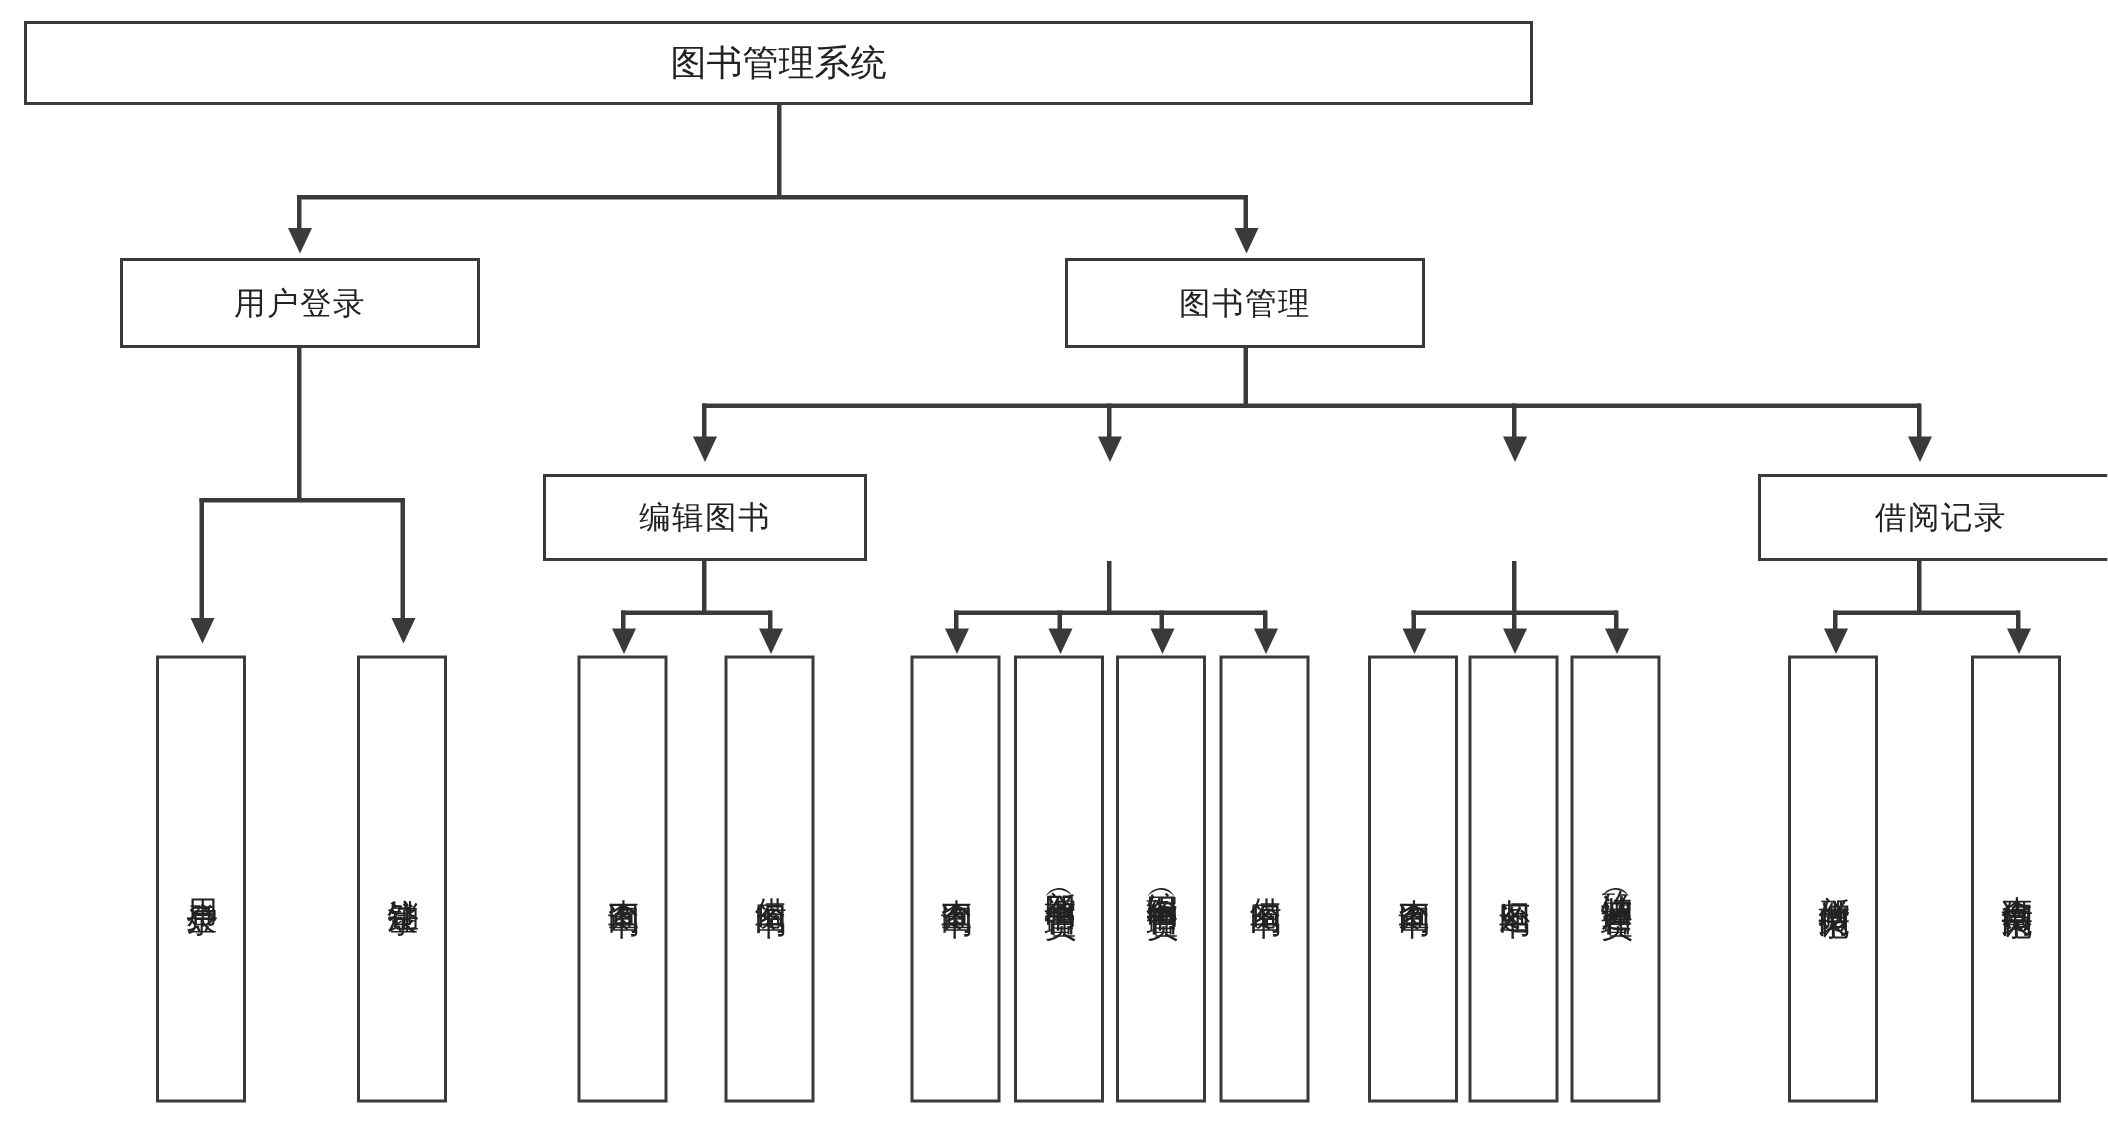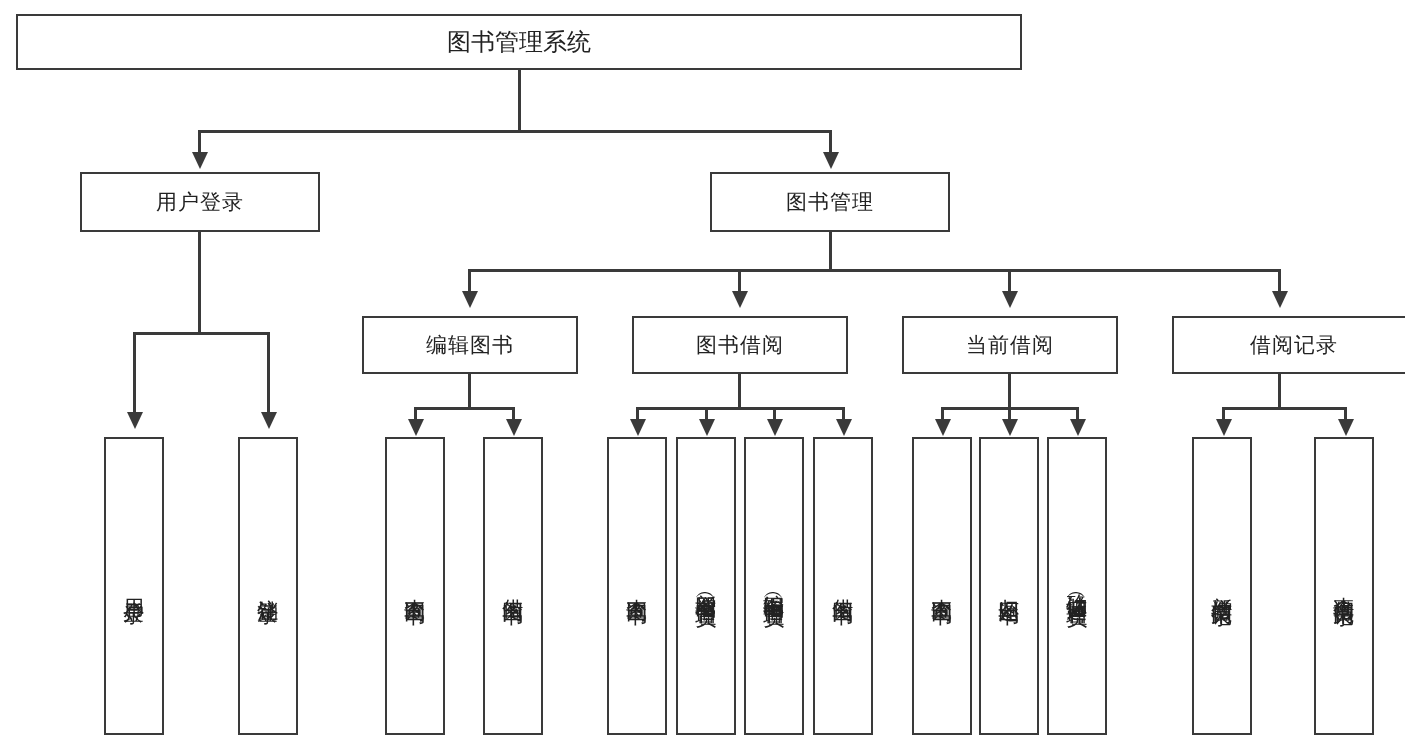--- a/index.html
+++ b/index.html
@@ -51,22 +51,20 @@
   <div class="ln v" style="left:468px;top:269px;height:24px;"></div>
   <div class="arrow" style="left:462px;top:291px;"></div>
   <div class="ln v" style="left:738px;top:269px;height:24px;"></div>
   <div class="arrow" style="left:732px;top:291px;"></div>
   <div class="ln v" style="left:1008px;top:269px;height:24px;"></div>
   <div class="arrow" style="left:1002px;top:291px;"></div>
   <div class="ln v" style="left:1278px;top:269px;height:24px;"></div>
   <div class="arrow" style="left:1272px;top:291px;"></div>
 
   <div class="box horiz" style="left:362px;top:316px;width:216px;height:58px;">编辑图书</div>
-  <div class="box horiz" style="left:632px;top:316px;width:216px;height:58px;">图书借阅</div>
-  <div class="box horiz" style="left:902px;top:316px;width:216px;height:58px;">当前借阅</div>
   <div class="box horiz" style="left:1172px;top:316px;width:244px;height:58px;">借阅记录</div>
 
   <div class="ln v" style="left:468px;top:374px;height:36px;"></div>
   <div class="ln h" style="left:414px;top:407px;width:100px;"></div>
   <div class="ln v" style="left:414px;top:407px;height:14px;"></div>
   <div class="arrow" style="left:408px;top:419px;"></div>
   <div class="ln v" style="left:512px;top:407px;height:14px;"></div>
   <div class="arrow" style="left:506px;top:419px;"></div>
 
   <div class="ln v" style="left:738px;top:374px;height:36px;"></div>

